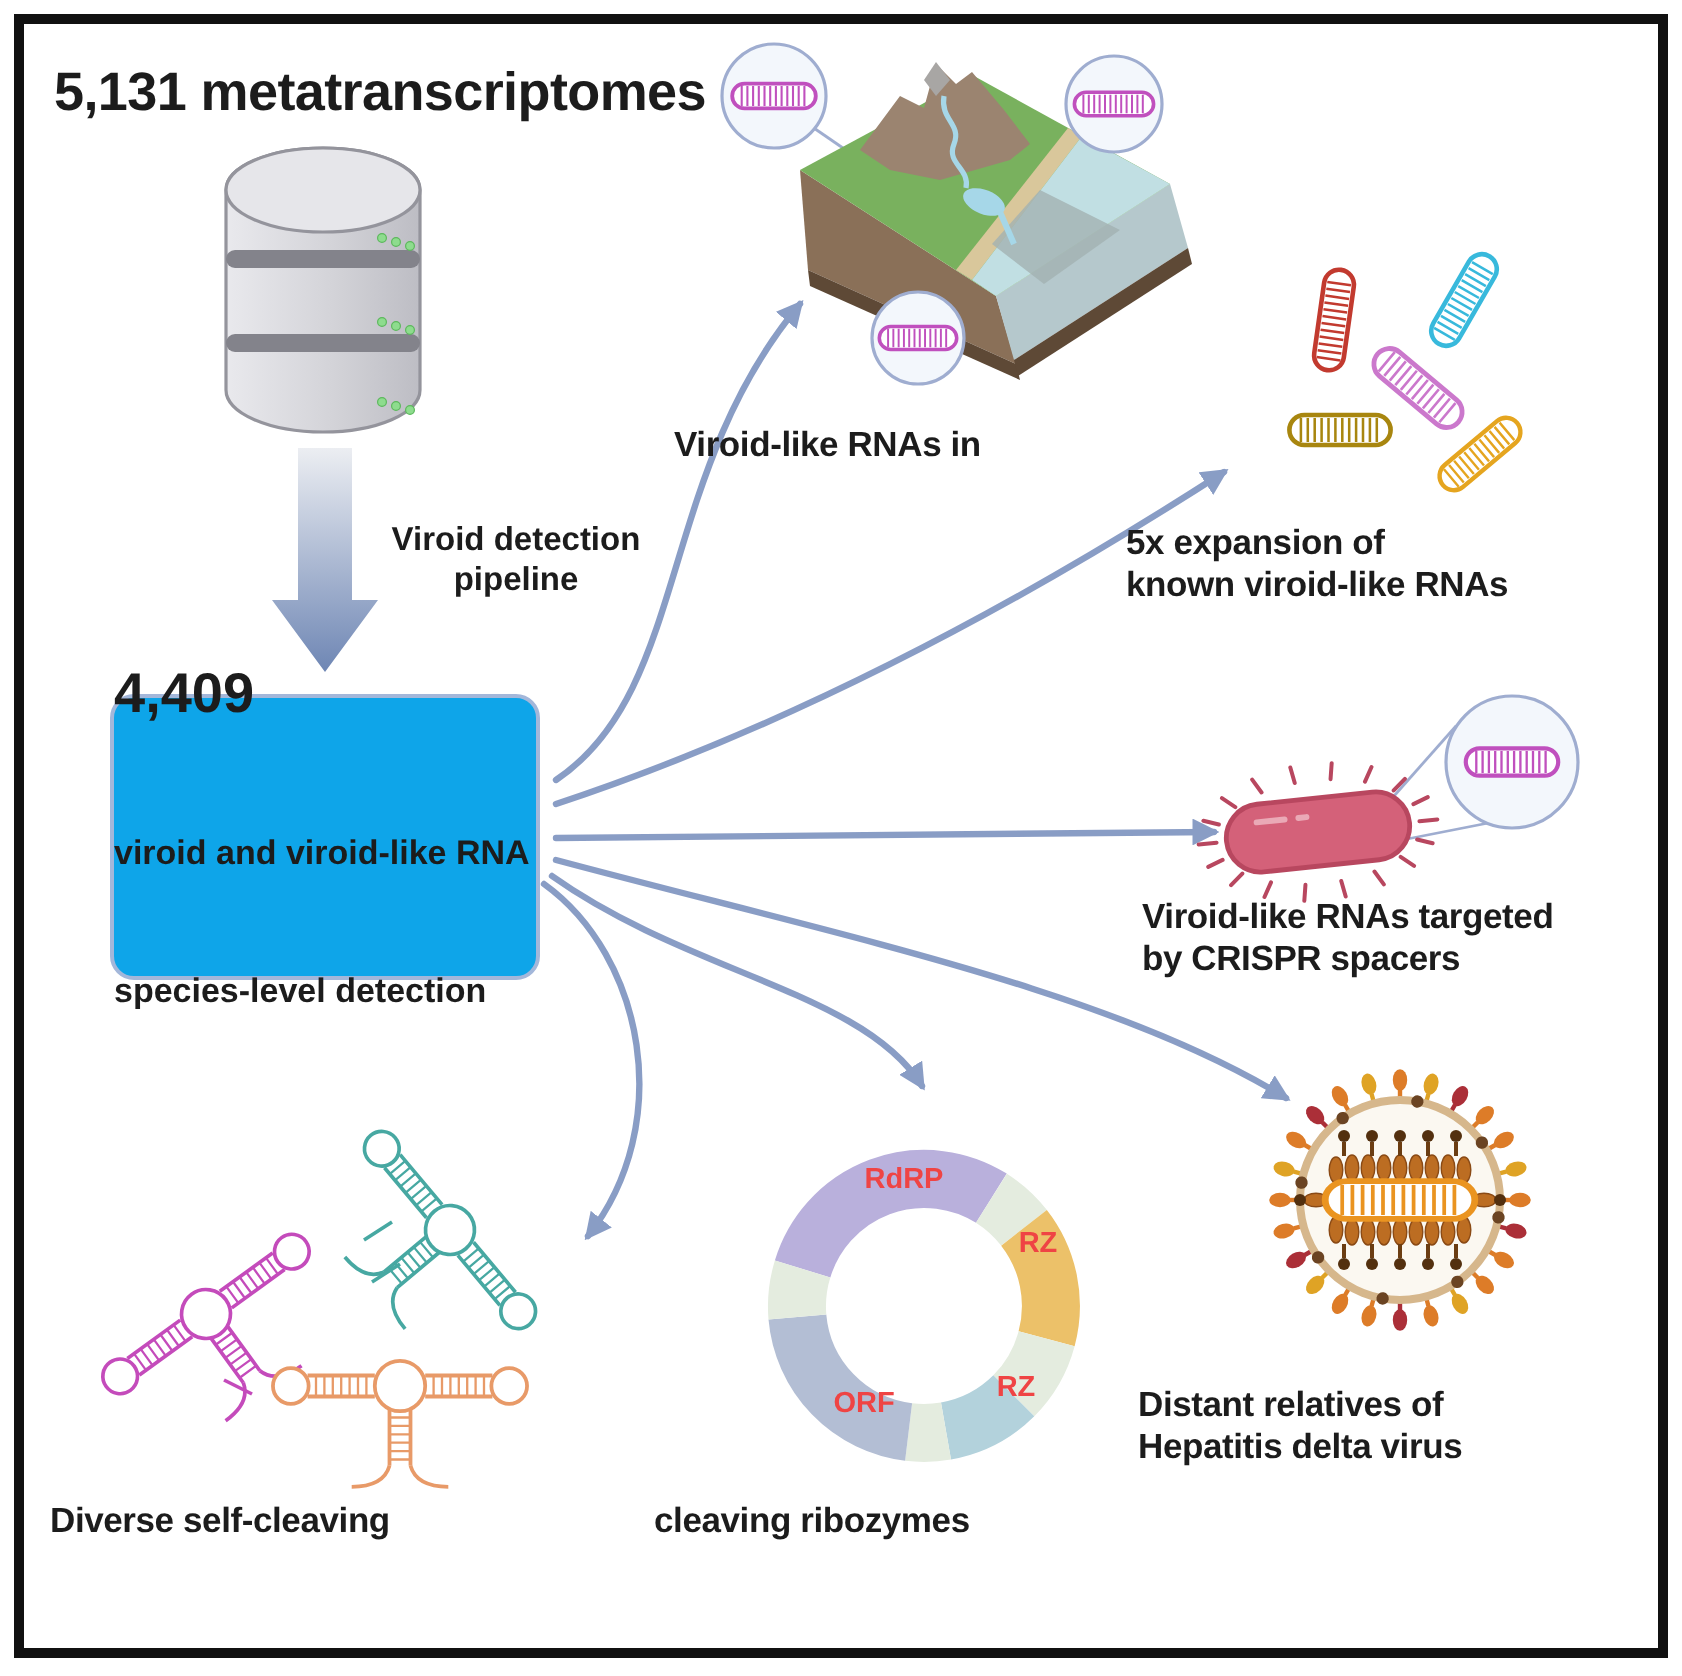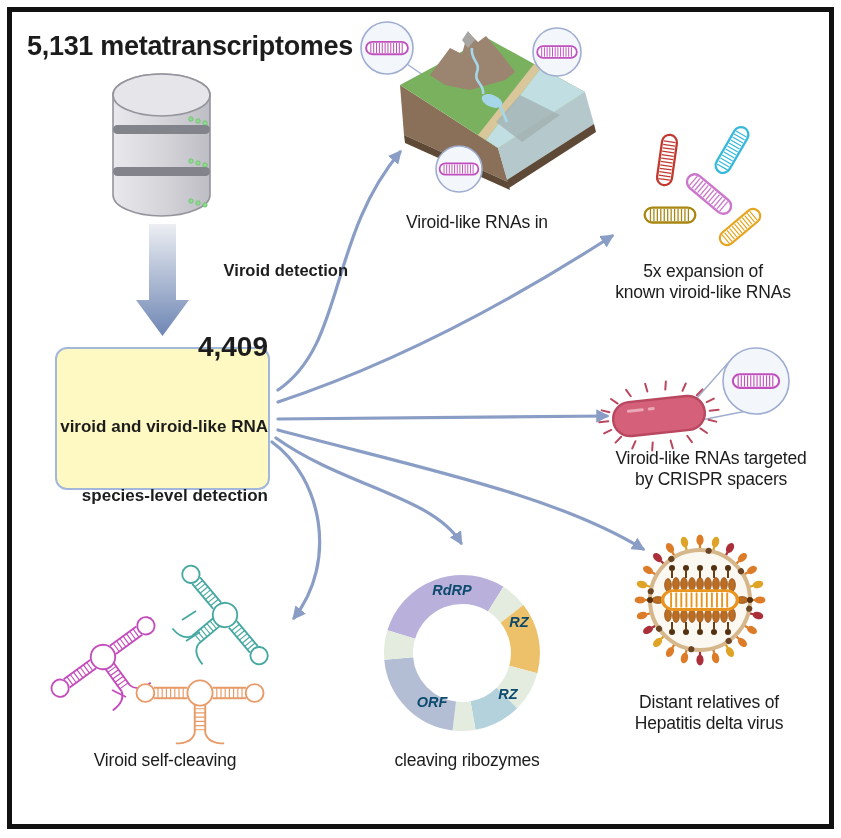--- a/index.html
+++ b/index.html
@@ -3,30 +3,30 @@
 <meta charset="utf-8">
 <style>
   html,body{margin:0;padding:0;background:#fff;}
   .canvas{position:relative;width:841px;height:838px;background:#ffffff;overflow:hidden;
           font-family:"Liberation Sans",sans-serif;color:#1c1c1c;}
   .frame{position:absolute;left:7px;top:7px;width:817px;height:812px;border:5px solid #111;}
   svg.art{position:absolute;left:0;top:0;}
   .title{position:absolute;left:27px;top:31px;font-size:27px;font-weight:bold;letter-spacing:-.3px;}
   .pipe{position:absolute;left:168px;top:260px;width:180px;text-align:center;
         font-size:16.5px;font-weight:bold;line-height:20px;}
-  .box{position:absolute;left:55px;top:347px;width:215px;height:143px;background:#fef9c3;
+  .box{position:absolute;left:55px;top:347px;width:215px;height:143px;background:#0ea5e9;
        border:2px solid #a3b7da;border-radius:12px;display:flex;flex-direction:column;
-       align-items:flex-end;justify-content:center;box-sizing:border-box;}
+       align-items:flex-start;justify-content:center;box-sizing:border-box;}
   .box .count{font-size:28px;font-weight:bold;margin-bottom:6px;}
   .box .bl{font-size:17px;font-weight:bold;line-height:23px;margin-top:46px;}
-  .cap{position:absolute;width:280px;text-align:center;font-size:17.5px;font-weight:normal;
+  .cap{position:absolute;width:280px;text-align:left;font-size:17.5px;font-weight:bold;
        line-height:21px;letter-spacing:-.2px;}
   .cap span{display:block;}
-  .pipe span{display:block;text-align:right;}
-  .dlab{position:absolute;transform:translate(-50%,-50%);font-size:14.5px;font-weight:bold;color:#0c4a6e;font-style:italic;}
+  .pipe span{display:block;}
+  .dlab{position:absolute;transform:translate(-50%,-50%);font-size:14.5px;font-weight:bold;color:#ef4444;}
 </style>
 </head>
 <body>
 
 <div class="canvas">
   <div class="frame"></div>
 
   <svg class="art" width="841" height="838" viewBox="0 0 841 838">
     <defs>
       <marker id="ah" viewBox="0 0 10 10" refX="8" refY="5" markerWidth="4.2" markerHeight="4.2" orient="auto">
@@ -254,20 +254,21 @@
       <use href="#ribozyme" transform="translate(200,693) scale(1.05)" color="#e89a68"></use>
       <path d="M182,620 L196,611 M186,641 L200,632" stroke="#47a8a2" stroke-width="1.8" fill="none"></path>
       <path d="M112,690 L126,697" stroke="#c44bbb" stroke-width="1.8" fill="none"></path>
     </g>
   </svg>
 
   <div class="title">5,131 metatranscriptomes</div>
 
   <div class="pipe">
     <span>Viroid detection</span>
+    <span>pipeline</span>
   </div>
 
   <div class="box">
     <div class="count">4,409</div>
     <div class="bl">viroid and viroid-like RNA</div>
     <div class="bl">species-level detection</div>
   </div>
 
   <div class="cap" style="left:337px;top:212px;">
     <span>Viroid-like RNAs in</span>
@@ -281,20 +282,20 @@
     <span>by CRISPR spacers</span>
   </div>
   <div class="cap" style="left:569px;top:692px;">
     <span>Distant relatives of</span>
     <span>Hepatitis delta virus</span>
   </div>
   <div class="cap" style="left:327px;top:750px;">
     <span>cleaving ribozymes</span>
   </div>
   <div class="cap" style="left:25px;top:750px;">
-    <span>Viroid self-cleaving</span>
+    <span>Diverse self-cleaving</span>
   </div>
 
   <div class="dlab" style="left:452px;top:590px;">RdRP</div>
   <div class="dlab" style="left:519px;top:622px;">RZ</div>
   <div class="dlab" style="left:508px;top:694px;">RZ</div>
   <div class="dlab" style="left:432px;top:702px;">ORF</div>
 </div>
 
 </body></html>

